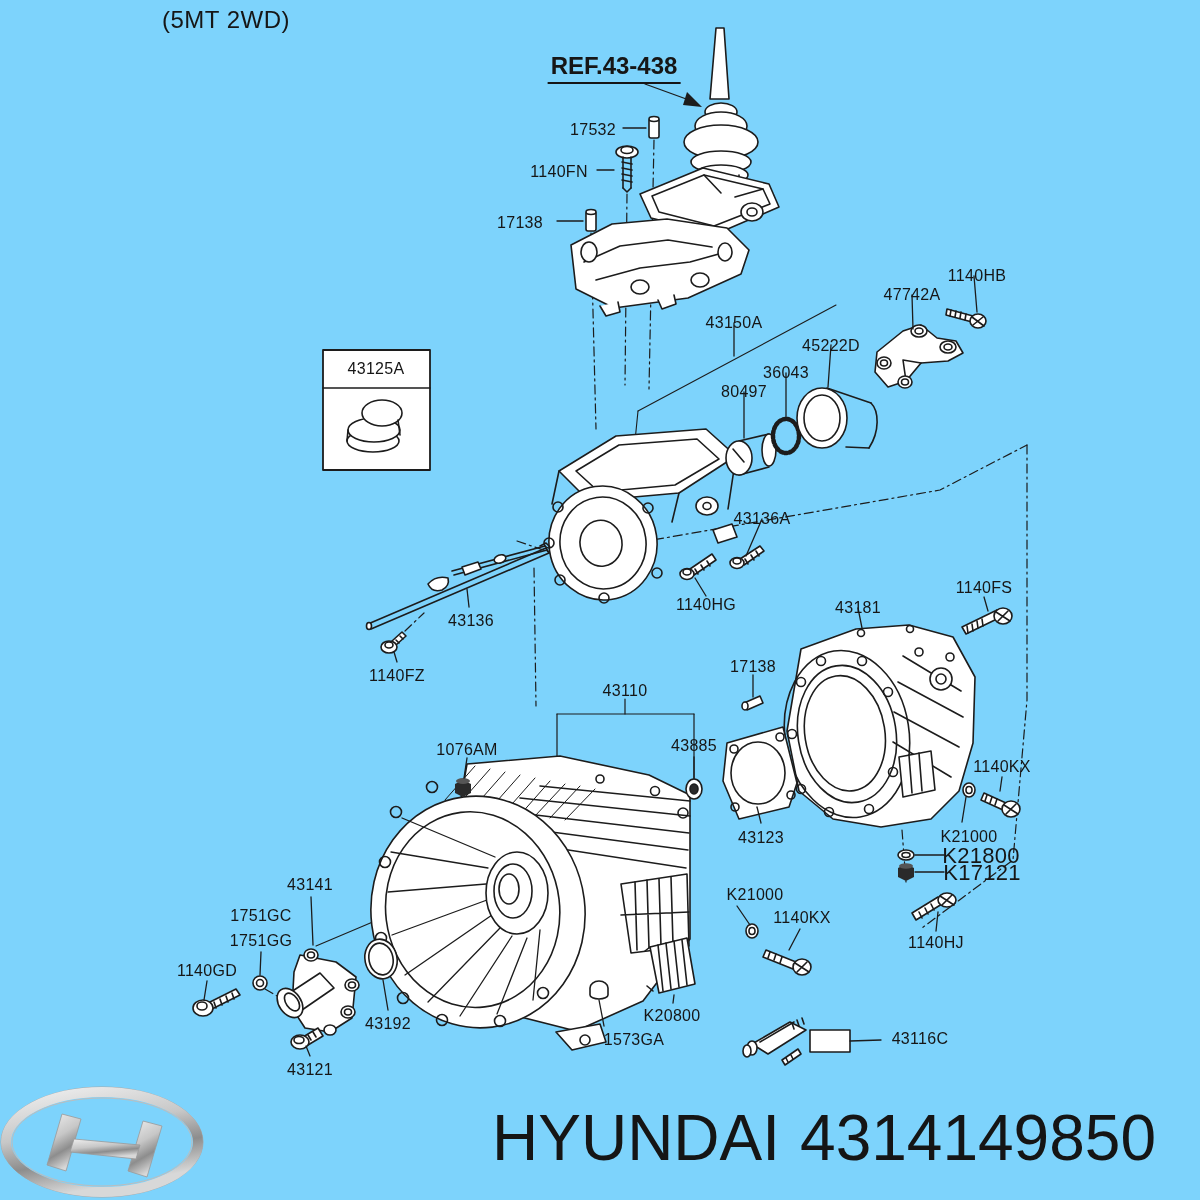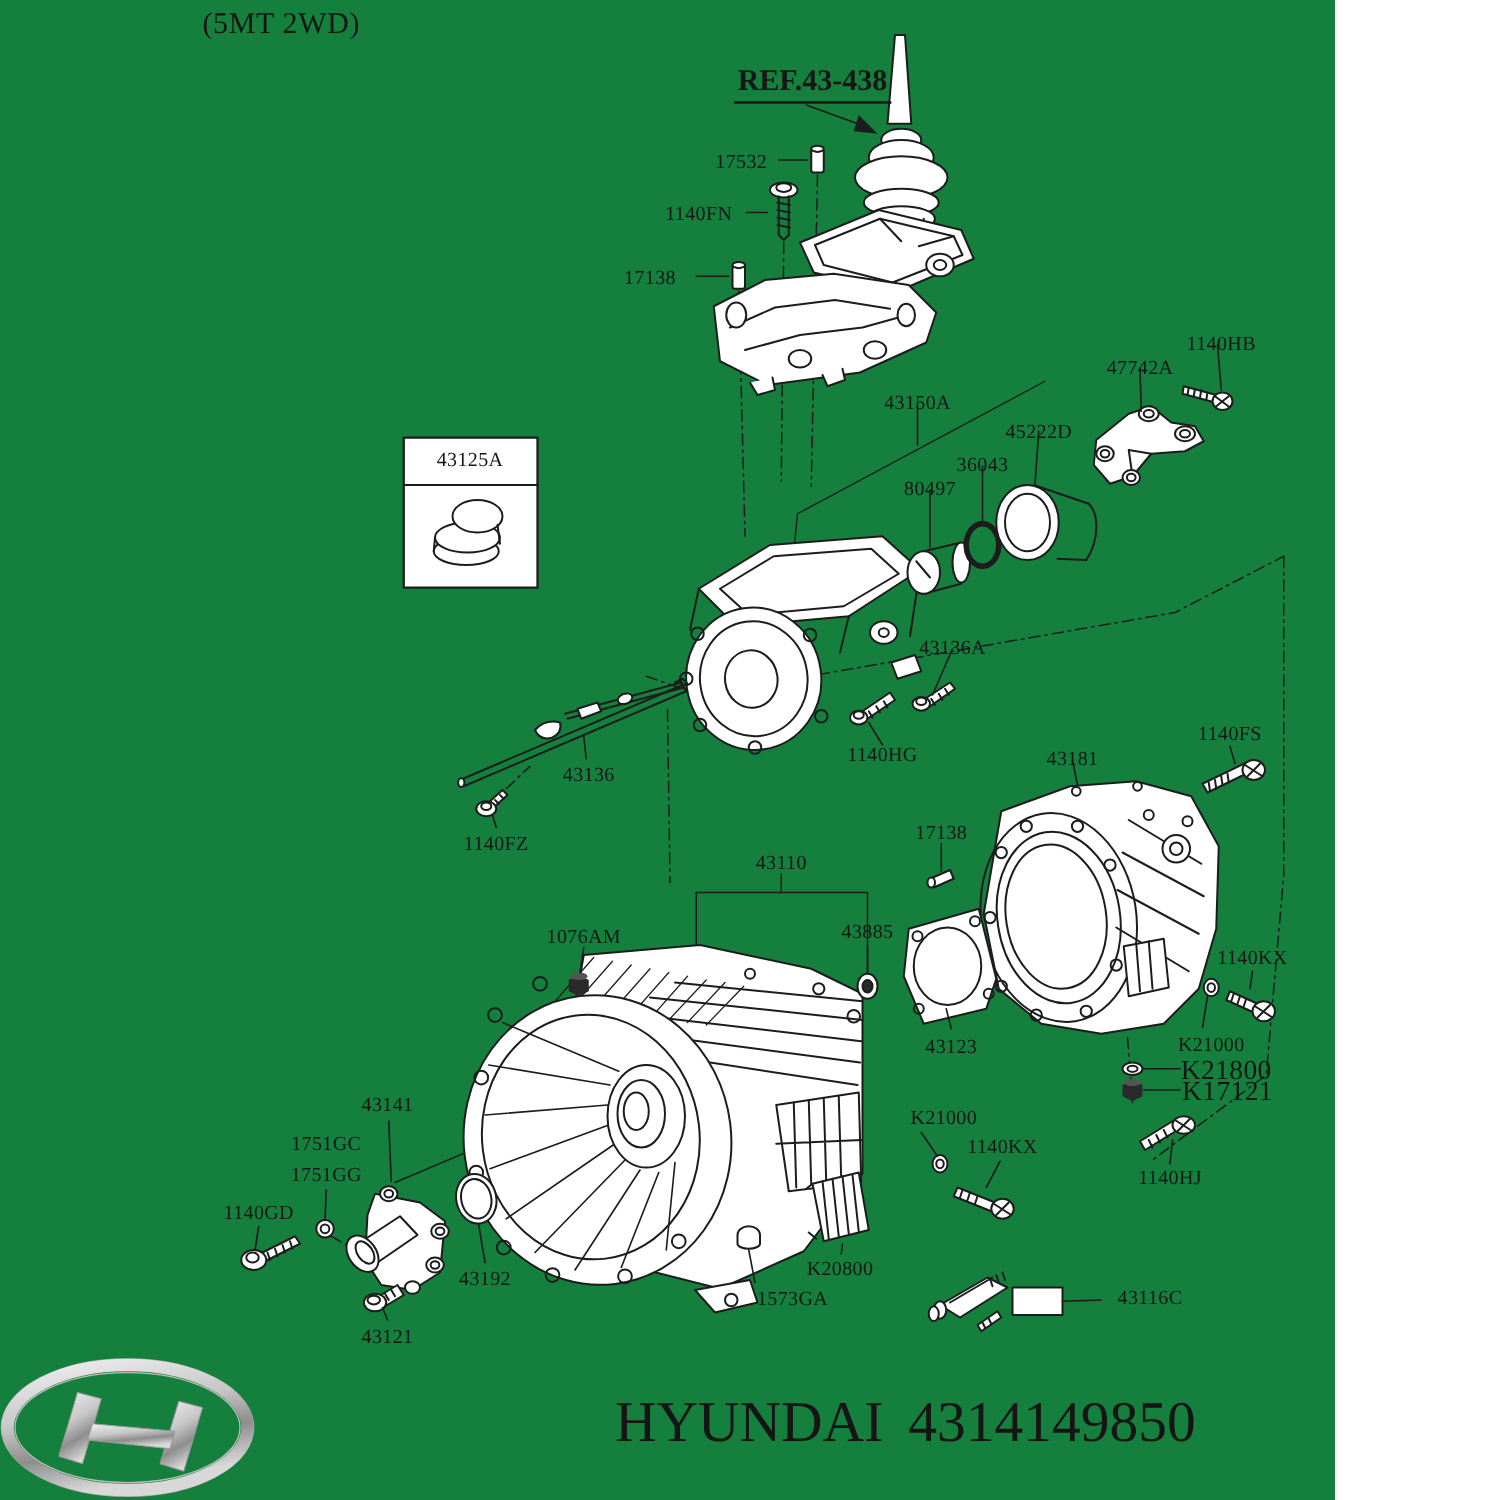--- a/index.html
+++ b/index.html
@@ -1,25 +1,25 @@
 <!DOCTYPE html>
 <html><head>
 <meta charset="utf-8">
 <style>
   html,body{margin:0;padding:0;background:#fff;}
-  #canvas{position:relative;width:1068px;height:1200px;background:#15803d;overflow:hidden;
-          font-family:Liberation Serif, serif;color:#161616;}
+  #canvas{position:relative;width:1200px;height:1200px;background:#7dd3fc;overflow:hidden;
+          font-family:Liberation Sans, sans-serif;color:#161616;}
   #art{position:absolute;left:0;top:0;}
   .lbl{position:absolute;transform:translateX(-50%);font-size:16px;line-height:24px;
        color:#161616;white-space:nowrap;letter-spacing:0.3px;}
   .lbl.small{font-size:22px;line-height:22px;}
   #variant-label{position:absolute;left:162px;top:6px;font-size:24px;letter-spacing:0.5px;}
   #ref-callout{position:absolute;left:614px;top:52px;transform:translateX(-50%);
-       font-size:24px;font-weight:bold;border-bottom:2.5px solid #161616;padding:0 3px 2px 3px;margin-left:36px;}
-  #footer-text{position:absolute;left:492px;top:1106px;font-size:46px;line-height:64px;
+       font-size:24px;font-weight:bold;border-bottom:2.5px solid #161616;padding:0 3px 2px 3px;}
+  #footer-text{position:absolute;left:492px;top:1106px;font-size:64px;line-height:64px;
        color:#151515;white-space:nowrap;}
   #footer-text .num{margin-left:20px;}
 </style>
 </head>
 <body>
 
 <div id="canvas">
 
 <svg id="art" width="1200" height="1200" viewBox="0 0 1200 1200">
   <defs>

